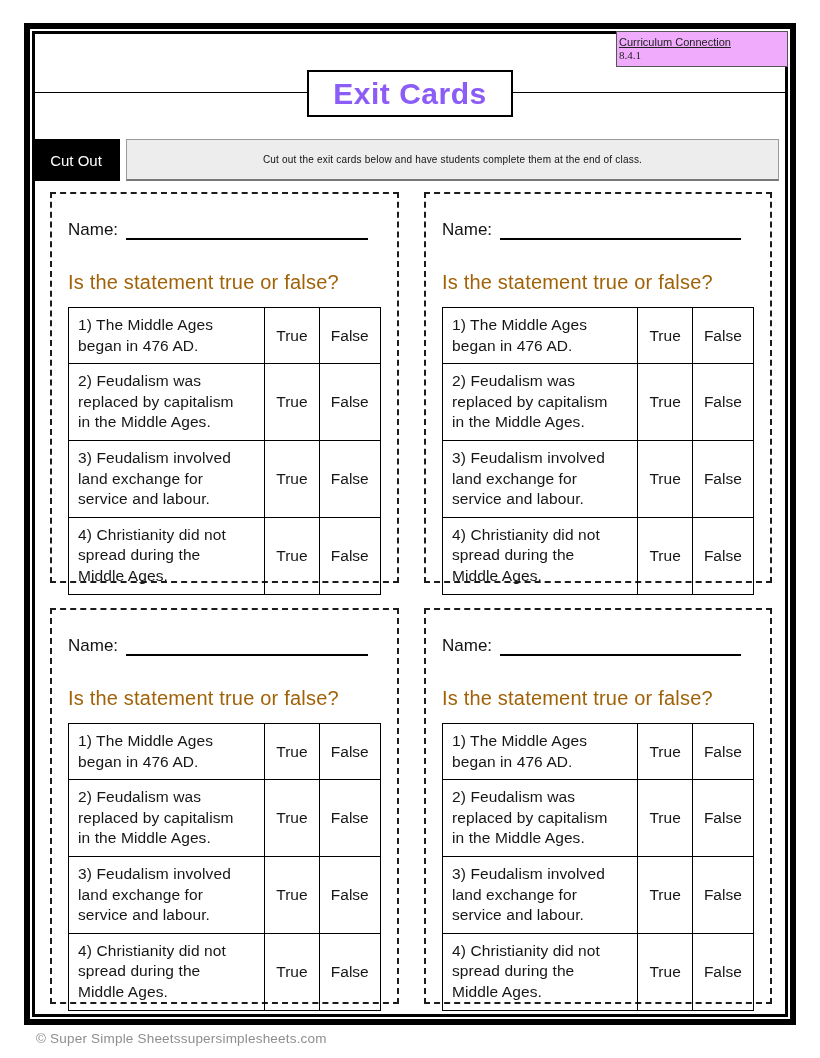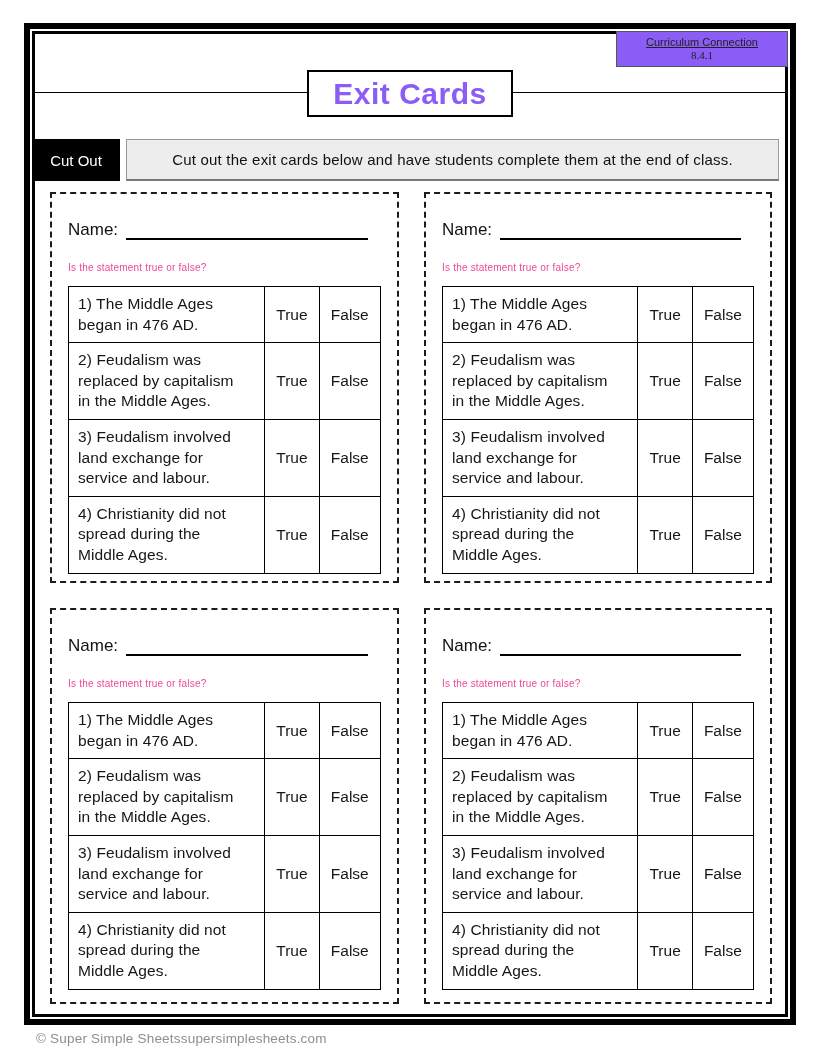--- a/index.html
+++ b/index.html
@@ -24,23 +24,22 @@
     width: 100%; height: 100%;
     border: 3px solid #000;
     position: relative;
     background: #fff;
   }
 
   
   .curriculum-box {
     position: absolute; top: -3px; right: -3px;
     width: 172px;
-    background: #8b5cf6;
+    background: #f0abfc;
     border: 1px solid #555;
-    text-align: center;
     font-size: 11px;
     color: #222;
     padding: 4px 2px 5px;
     z-index: 3;
   }
   .curriculum-label { text-decoration: underline; }
   .curriculum-code { margin-top: 1px; font-family: Liberation Serif, serif; }
 
   
   .divider-line {
@@ -71,21 +70,21 @@
     width: 88px; background: #000; color: #fff;
     display: flex; align-items: center; justify-content: center;
     font-size: 15px;
   }
   .cutout-bar {
     flex: 1;
     background: #ededed;
     border: 1px solid #999;
     border-bottom: 2px solid #777;
     display: flex; align-items: center; justify-content: center;
-    font-size: 15px; color: #111;
+    font-size: 10px; color: #111;
     letter-spacing: 0.2px;
   }
 
   
   .cards-grid {
     position: absolute; left: 15px; top: 158px;
     display: grid;
     grid-template-columns: 349px 348px;
     grid-template-rows: 391px 396px;
     column-gap: 24px; row-gap: 28px; gap: 25px;
@@ -101,22 +100,22 @@
     font-size: 17px; color: #111;
   }
   .name-label { white-space: nowrap; }
   .name-line {
     flex: 1;
     border-bottom: 2px solid #000;
     margin-left: 8px; margin-right: 13px;
     height: 19px;
   }
   .question {
-    margin-top: 22px;
-    font-size: 10px; color: #ec4899;
+    margin-top: 31px;
+    font-size: 20px; color: #a16207;
     letter-spacing: 0.2px;
   }
   .tf-table {
     margin-top: 13px;
     border-collapse: collapse;
   }
   .tf-table td {
     border: 1.5px solid #000;
     font-size: 15.5px;
     color: #161616;

